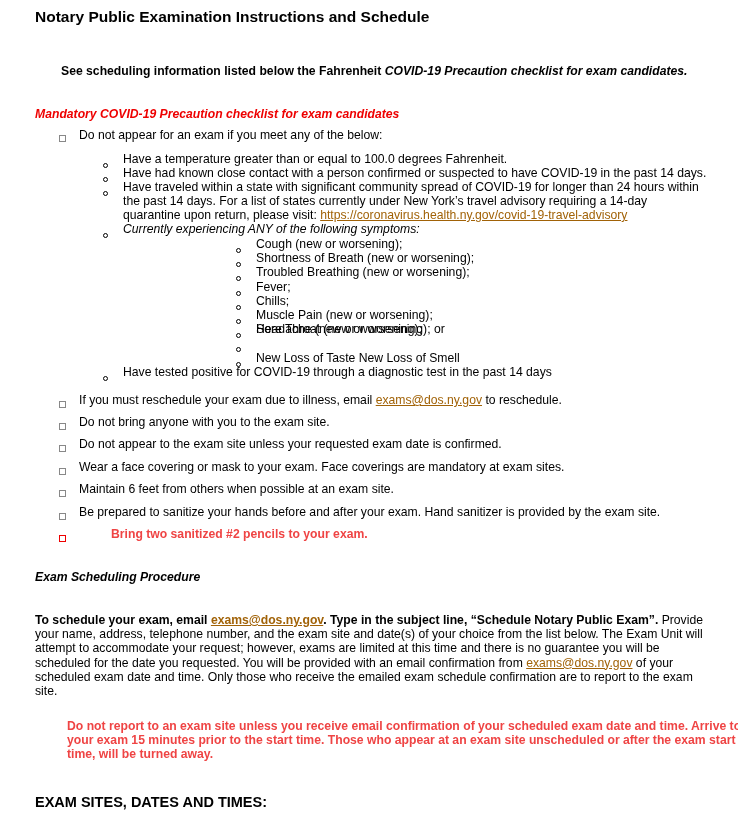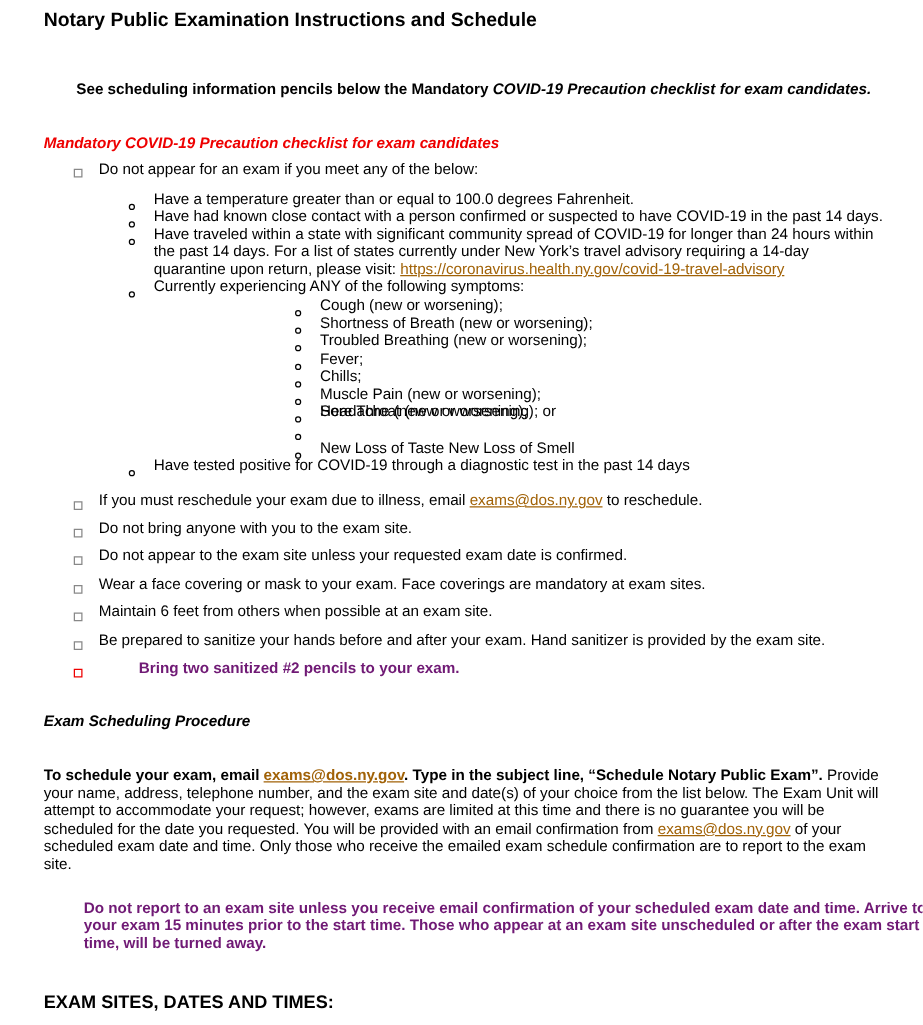--- a/index.html
+++ b/index.html
@@ -4,55 +4,55 @@
   <style>
     html, body { margin: 0; padding: 0; background: #ffffff; }
     body {
       width: 738px; height: 820px; overflow: hidden; position: relative;
       font-family: "Liberation Sans", sans-serif; color: #000; font-size: 12.2px;
     }
     .abs { position: absolute; white-space: nowrap; }
     .title { left: 35px; top: 8px; font-size: 15.5px; font-weight: bold; }
     .subtitle { left: 61px; top: 64px; font-weight: bold; font-size: 12.2px; }
     .subtitle i { font-style: italic; }
-    .red { color: #701a75; padding-left: 32px; }
+    .red { color: #ef4444; padding-left: 32px; }
     .redhead { left: 35px; top: 107px; font-weight: bold; font-style: italic; color: #ee0000; }
     .chk { display: inline-block; width: 7px; height: 7px; border: 1px solid #888; box-sizing: border-box; }
     .chk.redbox { border-color: #ee0000; }
     .bul { display: inline-block; width: 5px; height: 5px; border: 1px solid #000; border-radius: 50%; box-sizing: border-box; }
     a, .link { color: #a16207; text-decoration: underline; cursor: pointer; }
     .para { left: 35px; width: 680px; white-space: normal; line-height: 14.2px; }
     .bold { font-weight: bold; }
     .italic { font-style: italic; }
   </style>
 </head>
 <body>
 
 <div class="abs title">Notary Public Examination Instructions and Schedule</div>
 
-<div class="abs subtitle"><span>See scheduling information pencils below the Mandatory </span><i>COVID-19 Precaution checklist for exam candidates.</i></div>
+<div class="abs subtitle"><span>See scheduling information listed below the Fahrenheit </span><i>COVID-19 Precaution checklist for exam candidates.</i></div>
 
 <div class="abs redhead">Mandatory COVID-19 Precaution checklist for exam candidates</div>
 
 <div class="abs" style="left:59px; top:131px;"><span class="chk"></span></div>
 <div class="abs" style="left:79px; top:128px;">Do not appear for an exam if you meet any of the below:</div>
 
 <div class="abs" style="left:103px; top:157px;"><span class="bul"></span></div>
 <div class="abs" style="left:123px; top:152px;">Have a temperature greater than or equal to 100.0 degrees Fahrenheit.</div>
 
 <div class="abs" style="left:103px; top:171px;"><span class="bul"></span></div>
 <div class="abs" style="left:123px; top:166px;">Have had known close contact with a person confirmed or suspected to have COVID-19 in the past 14 days.</div>
 
 <div class="abs" style="left:103px; top:185px;"><span class="bul"></span></div>
 <div class="abs" style="left:123px; top:180px;text-align:center;">Have traveled within a state with significant community spread of COVID-19 for longer than 24 hours within</div>
 <div class="abs" style="left:123px; top:194px;">the past 14 days.  For a list of states currently under New York’s travel advisory requiring a 14-day</div>
 <div class="abs" style="left:123px; top:208px;"><span>quarantine upon return, please visit: </span><a class="link">https://coronavirus.health.ny.gov/covid-19-travel-advisory</a></div>
 
 <div class="abs" style="left:103px; top:227px;"><span class="bul"></span></div>
-<div class="abs" style="left:123px; top:222px;">Currently experiencing ANY of the following symptoms:</div>
+<div class="abs" style="left:123px; top:222px;font-style:italic;">Currently experiencing ANY of the following symptoms:</div>
 
 <div id="symptoms">
     <div class="abs" style="left: 236px; top: 242px;"><span class="bul"></span></div>
     <div class="abs" style="left: 256px; top: 237px;">Cough (new or worsening);</div>
     <div class="abs" style="left: 236px; top: 256.2px;"><span class="bul"></span></div>
     <div class="abs" style="left: 256px; top: 251.2px;">Shortness of Breath (new or worsening);</div>
     <div class="abs" style="left: 236px; top: 270.4px;"><span class="bul"></span></div>
     <div class="abs" style="left: 256px; top: 265.4px;">Troubled Breathing (new or worsening);</div>
     <div class="abs" style="left: 236px; top: 284.6px;"><span class="bul"></span></div>
     <div class="abs" style="left: 256px; top: 279.6px;">Fever;</div>

